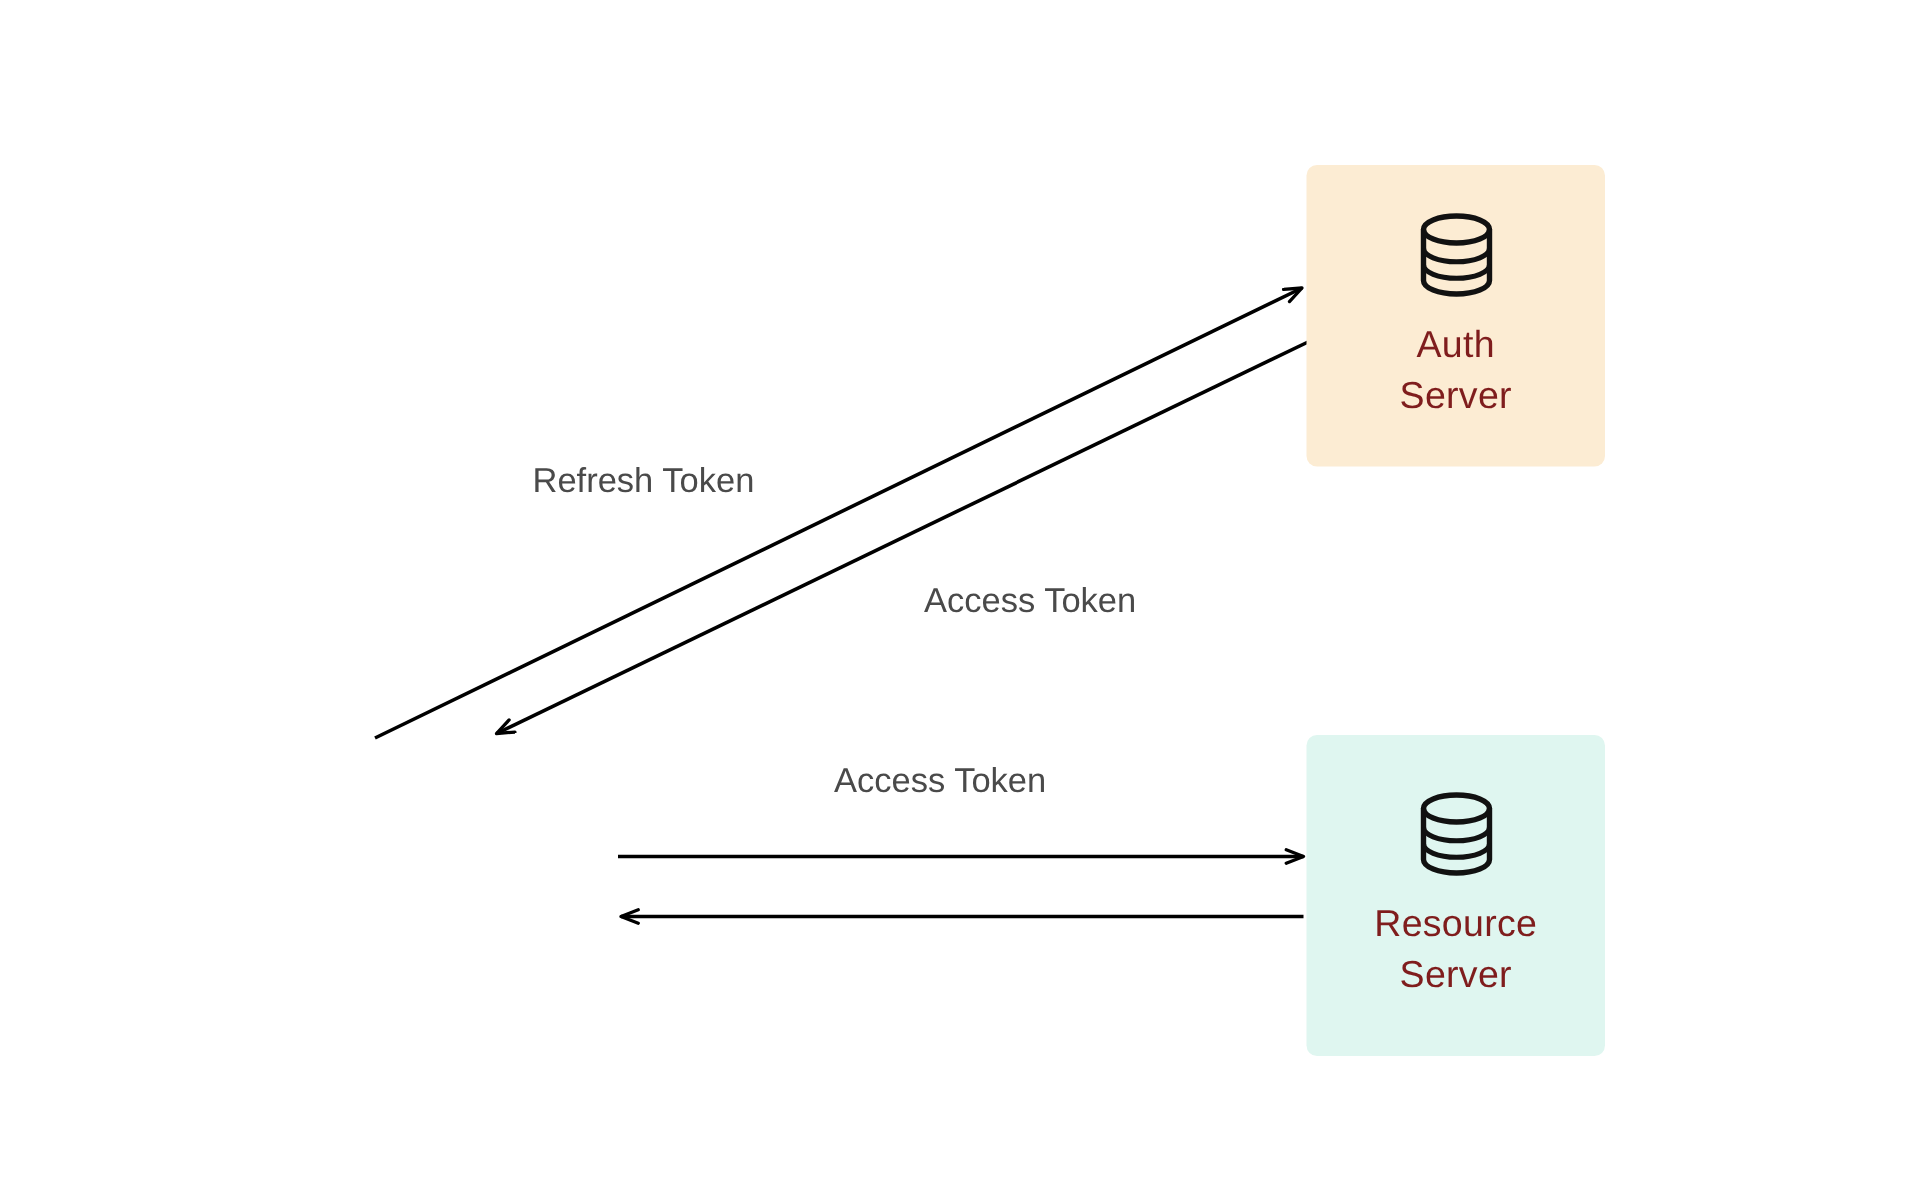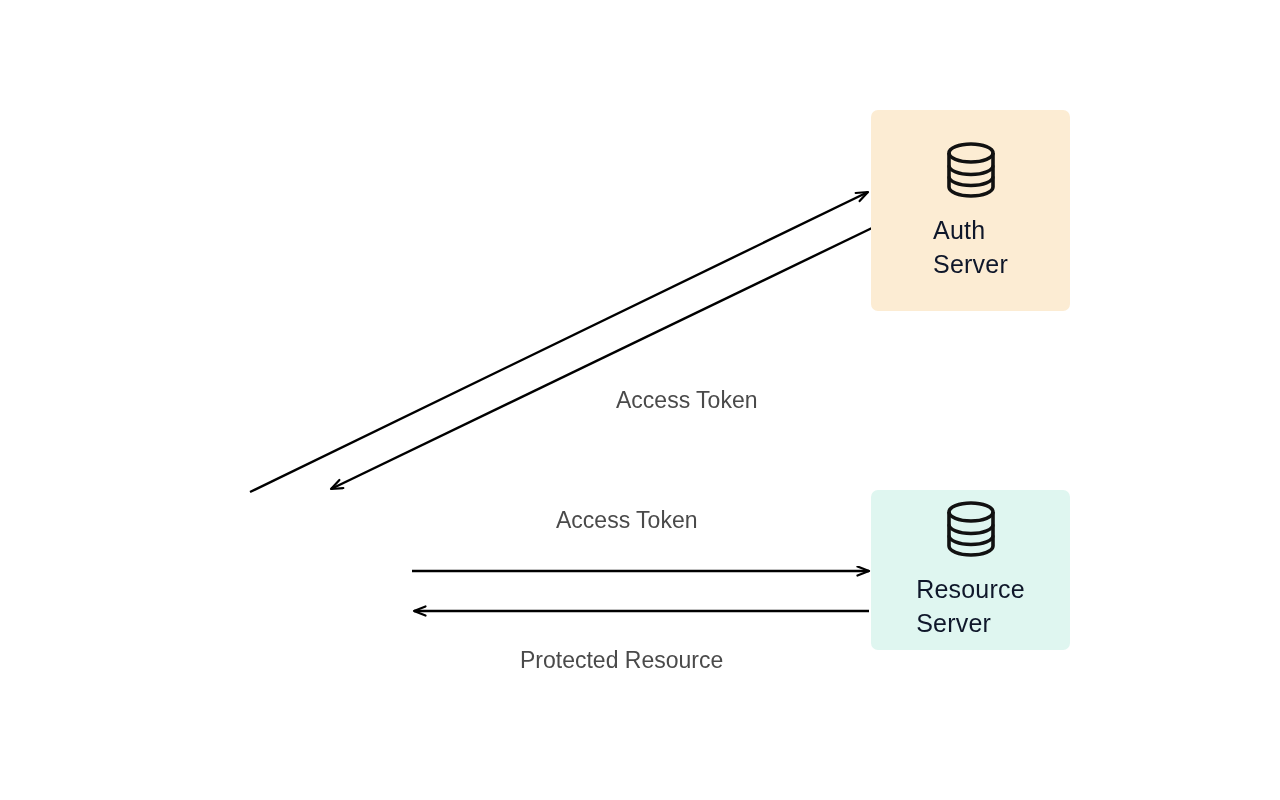--- a/index.html
+++ b/index.html
@@ -27,24 +27,24 @@
     flex-direction: column;
     align-items: center;
     justify-content: center;
   }
   .node .icon {
     display: block;
     line-height: 0;
   }
   .node .node-label {
     margin-top: 14px;
-    text-align: left;
+    text-align: center;
     font-size: 25px;
     line-height: 34px;
-    color: #0f172a;
+    color: #7f1d1d;
     letter-spacing: 0.2px;
     white-space: pre-line;
     font-family: "Liberation Sans", sans-serif;
   }
   #node-client {
     left: 211px;
     top: 491px;
     width: 199px;
     height: 199px;
     background: #f4f4f4;
@@ -53,21 +53,21 @@
     left: 871px;
     top: 110px;
     width: 199px;
     height: 201px;
     background: #fcecd3;
   }
   #node-resource {
     left: 871px;
     top: 490px;
     width: 199px;
-    height: 160px;
+    height: 214px;
     background: #dff6f0;
   }
   .edge-layer {
     position: absolute;
     left: 0;
     top: 0;
     width: 1280px;
     height: 800px;
     pointer-events: none;
   }
@@ -133,20 +133,20 @@
         <ellipse cx="26" cy="12" rx="22" ry="9" fill="none" stroke="#111111" stroke-width="3.6"></ellipse>
         <path d="M4 12 V46 A22 9 0 0 0 48 46 V12" fill="none" stroke="#111111" stroke-width="3.6"></path>
         <path d="M4 24.5 A22 9 0 0 0 48 24.5" fill="none" stroke="#111111" stroke-width="3.4"></path>
         <path d="M4 35.5 A22 9 0 0 0 48 35.5" fill="none" stroke="#111111" stroke-width="3.4"></path>
       </svg>
     </span>
     <span class="node-label">Resource
 Server</span>
   </div>
 
+  <div class="edge-label" id="label-refresh-token">Refresh Token</div>
 
   <div class="edge-label" id="label-access-token-auth">Access Token</div>
 
   <div class="edge-label" id="label-access-token-resource">Access Token</div>
 
-  <div class="edge-label" id="label-protected-resource">Protected Resource</div>
 
 </div>
 
 </body></html>

